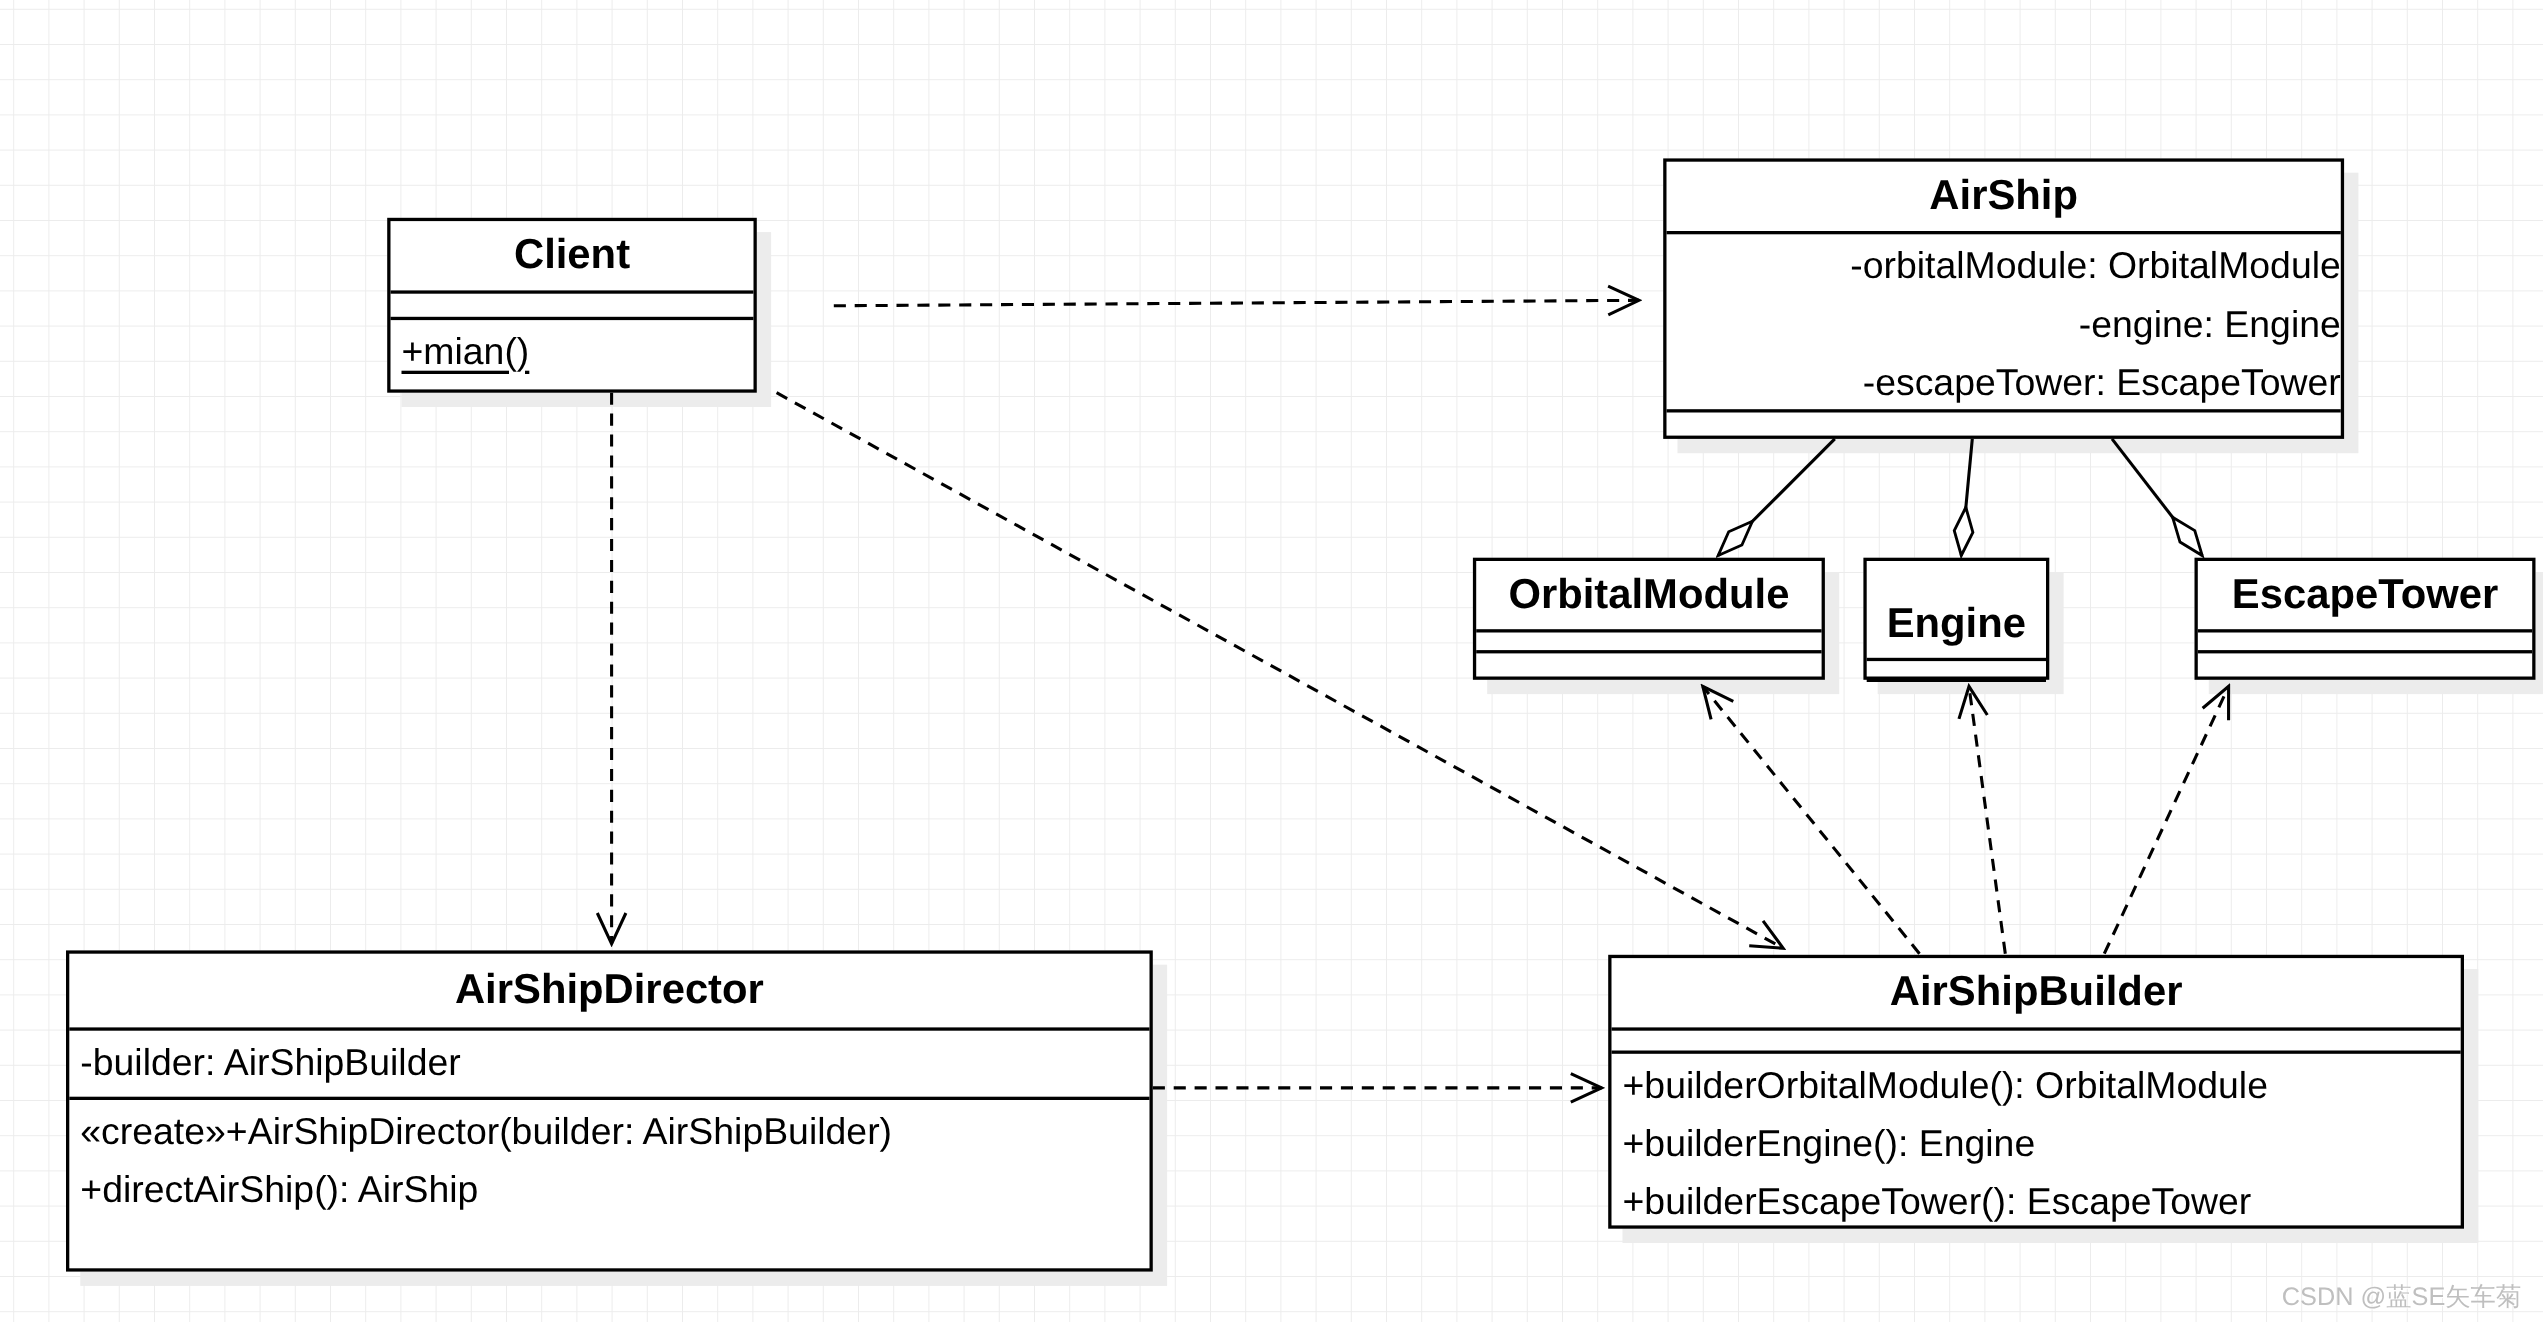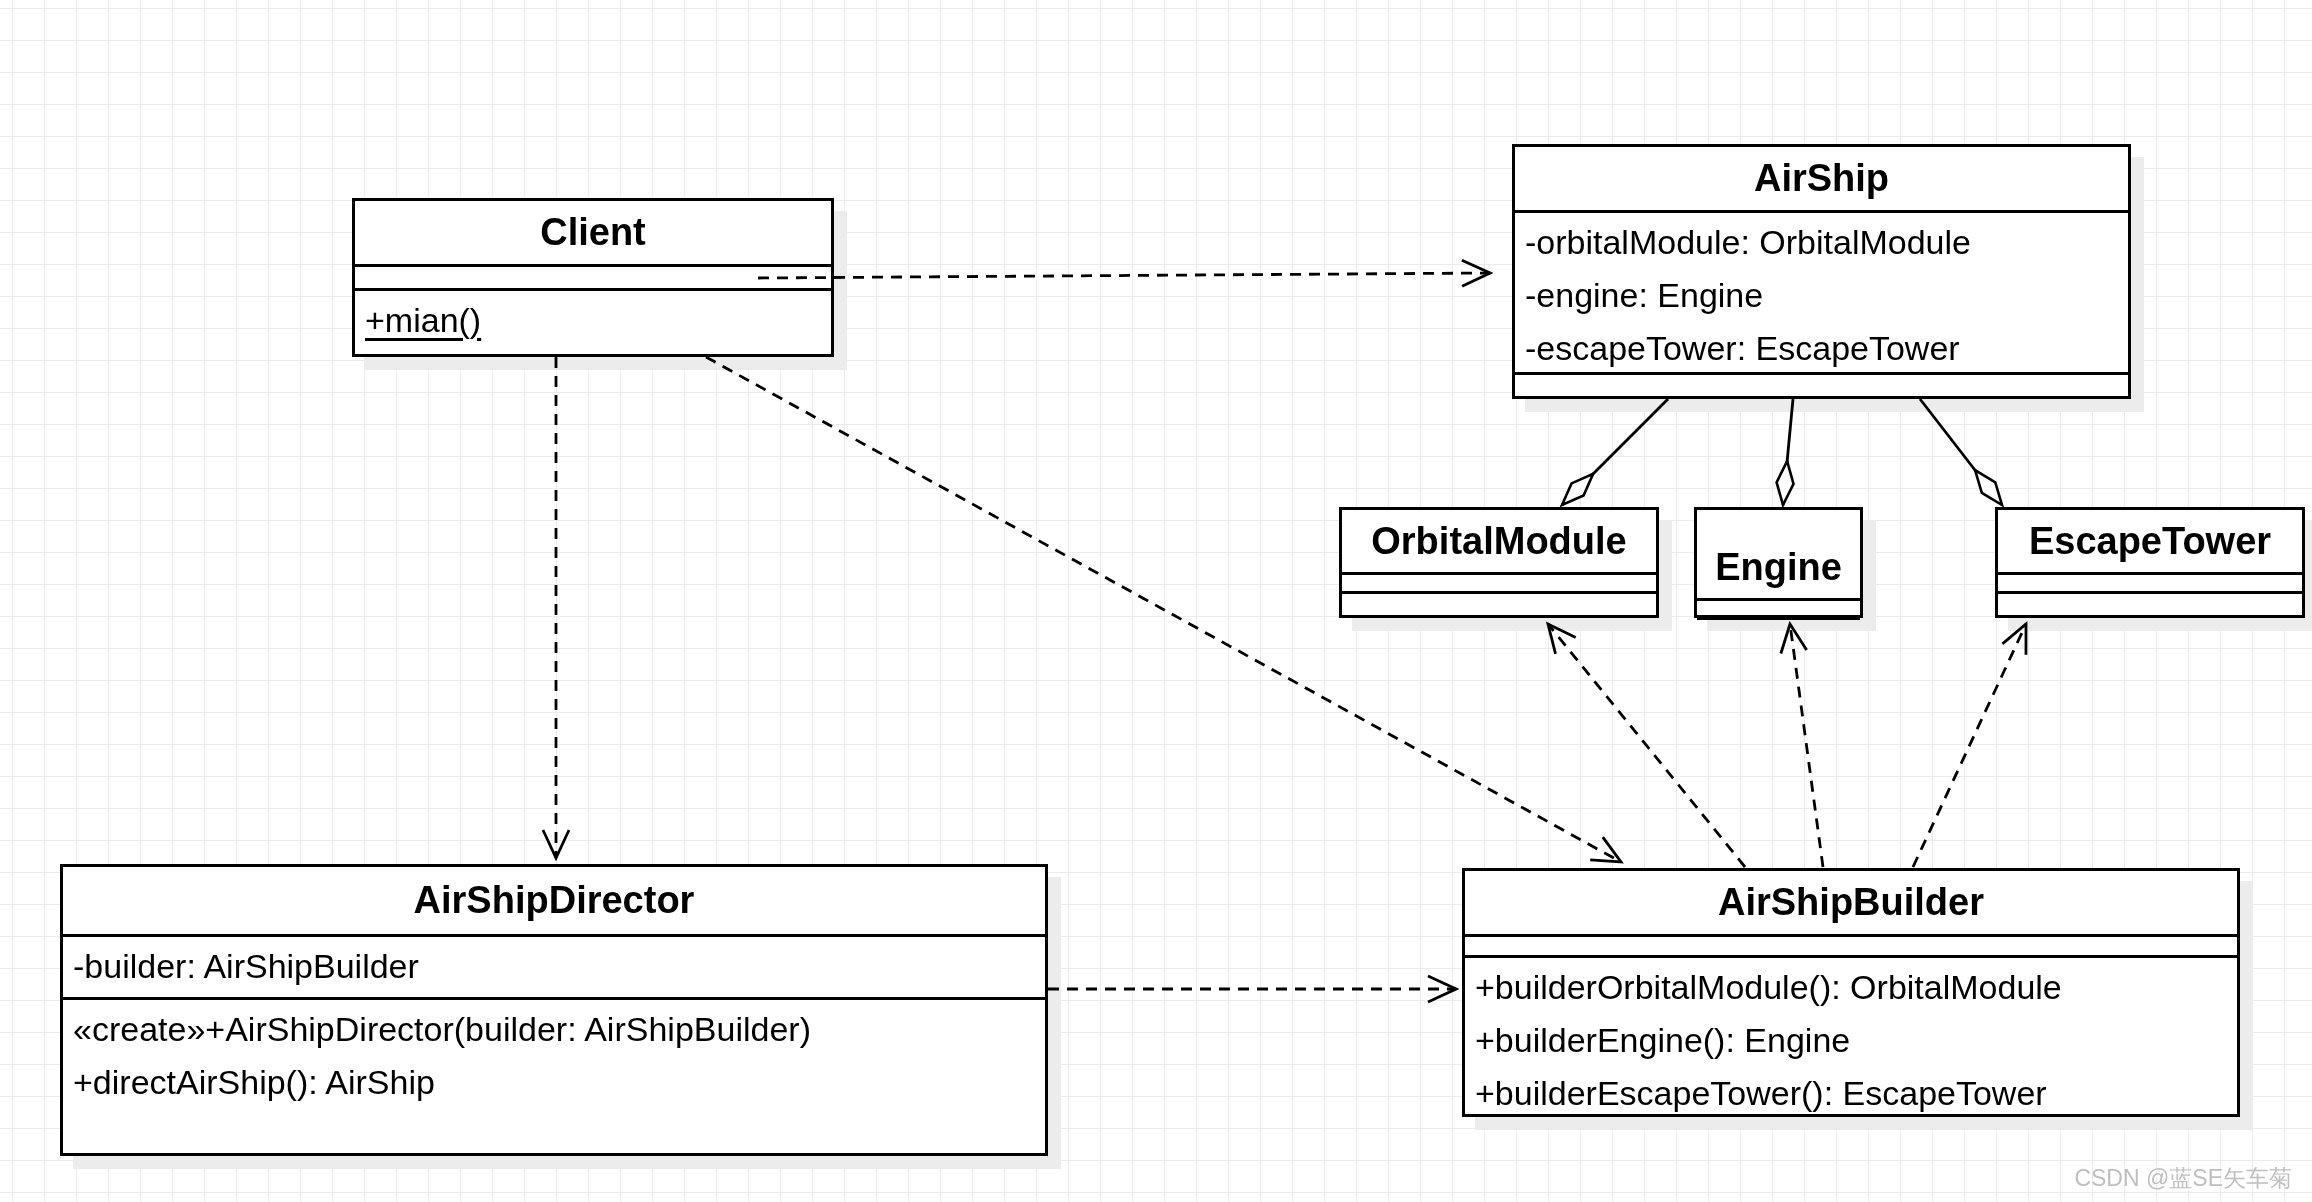--- a/index.html
+++ b/index.html
@@ -75,31 +75,31 @@
     color:#bfbfbf;
     z-index:3;
     text-shadow:1px 1px 0 #ffffff;
   }
 </style>
 </head>
 <body>
 
 <div id="canvas">
 
-  <div class="uml-class" style="left:352px;top:198px;width:482px;height:159px;">
+  <div class="uml-class" style="left:352px;top:198px;width:336px;height:159px;">
     <div class="uml-title" style="height:66px;">Client</div>
     <div class="uml-attrs" style="height:24px;"></div>
     <div class="uml-methods">
       <div class="uml-line static">+mian()</div>
     </div>
   </div>
 
   <div class="uml-class" style="left:1493px;top:144px;width:619px;height:255px;margin-left:19px;">
     <div class="uml-title" style="height:66px;">AirShip</div>
-    <div class="uml-attrs" style="height:162px;">
+    <div class="uml-attrs" style="height:162px;text-align:right;">
       <div class="uml-line">-orbitalModule: OrbitalModule</div>
       <div class="uml-line">-engine: Engine</div>
       <div class="uml-line">-escapeTower: EscapeTower</div>
     </div>
     <div class="uml-methods"></div>
   </div>
 
   <div class="uml-class" style="left:1339px;top:507px;width:320px;height:111px;">
     <div class="uml-title" style="height:65px;">OrbitalModule</div>
     <div class="uml-attrs" style="height:19px;"></div>

